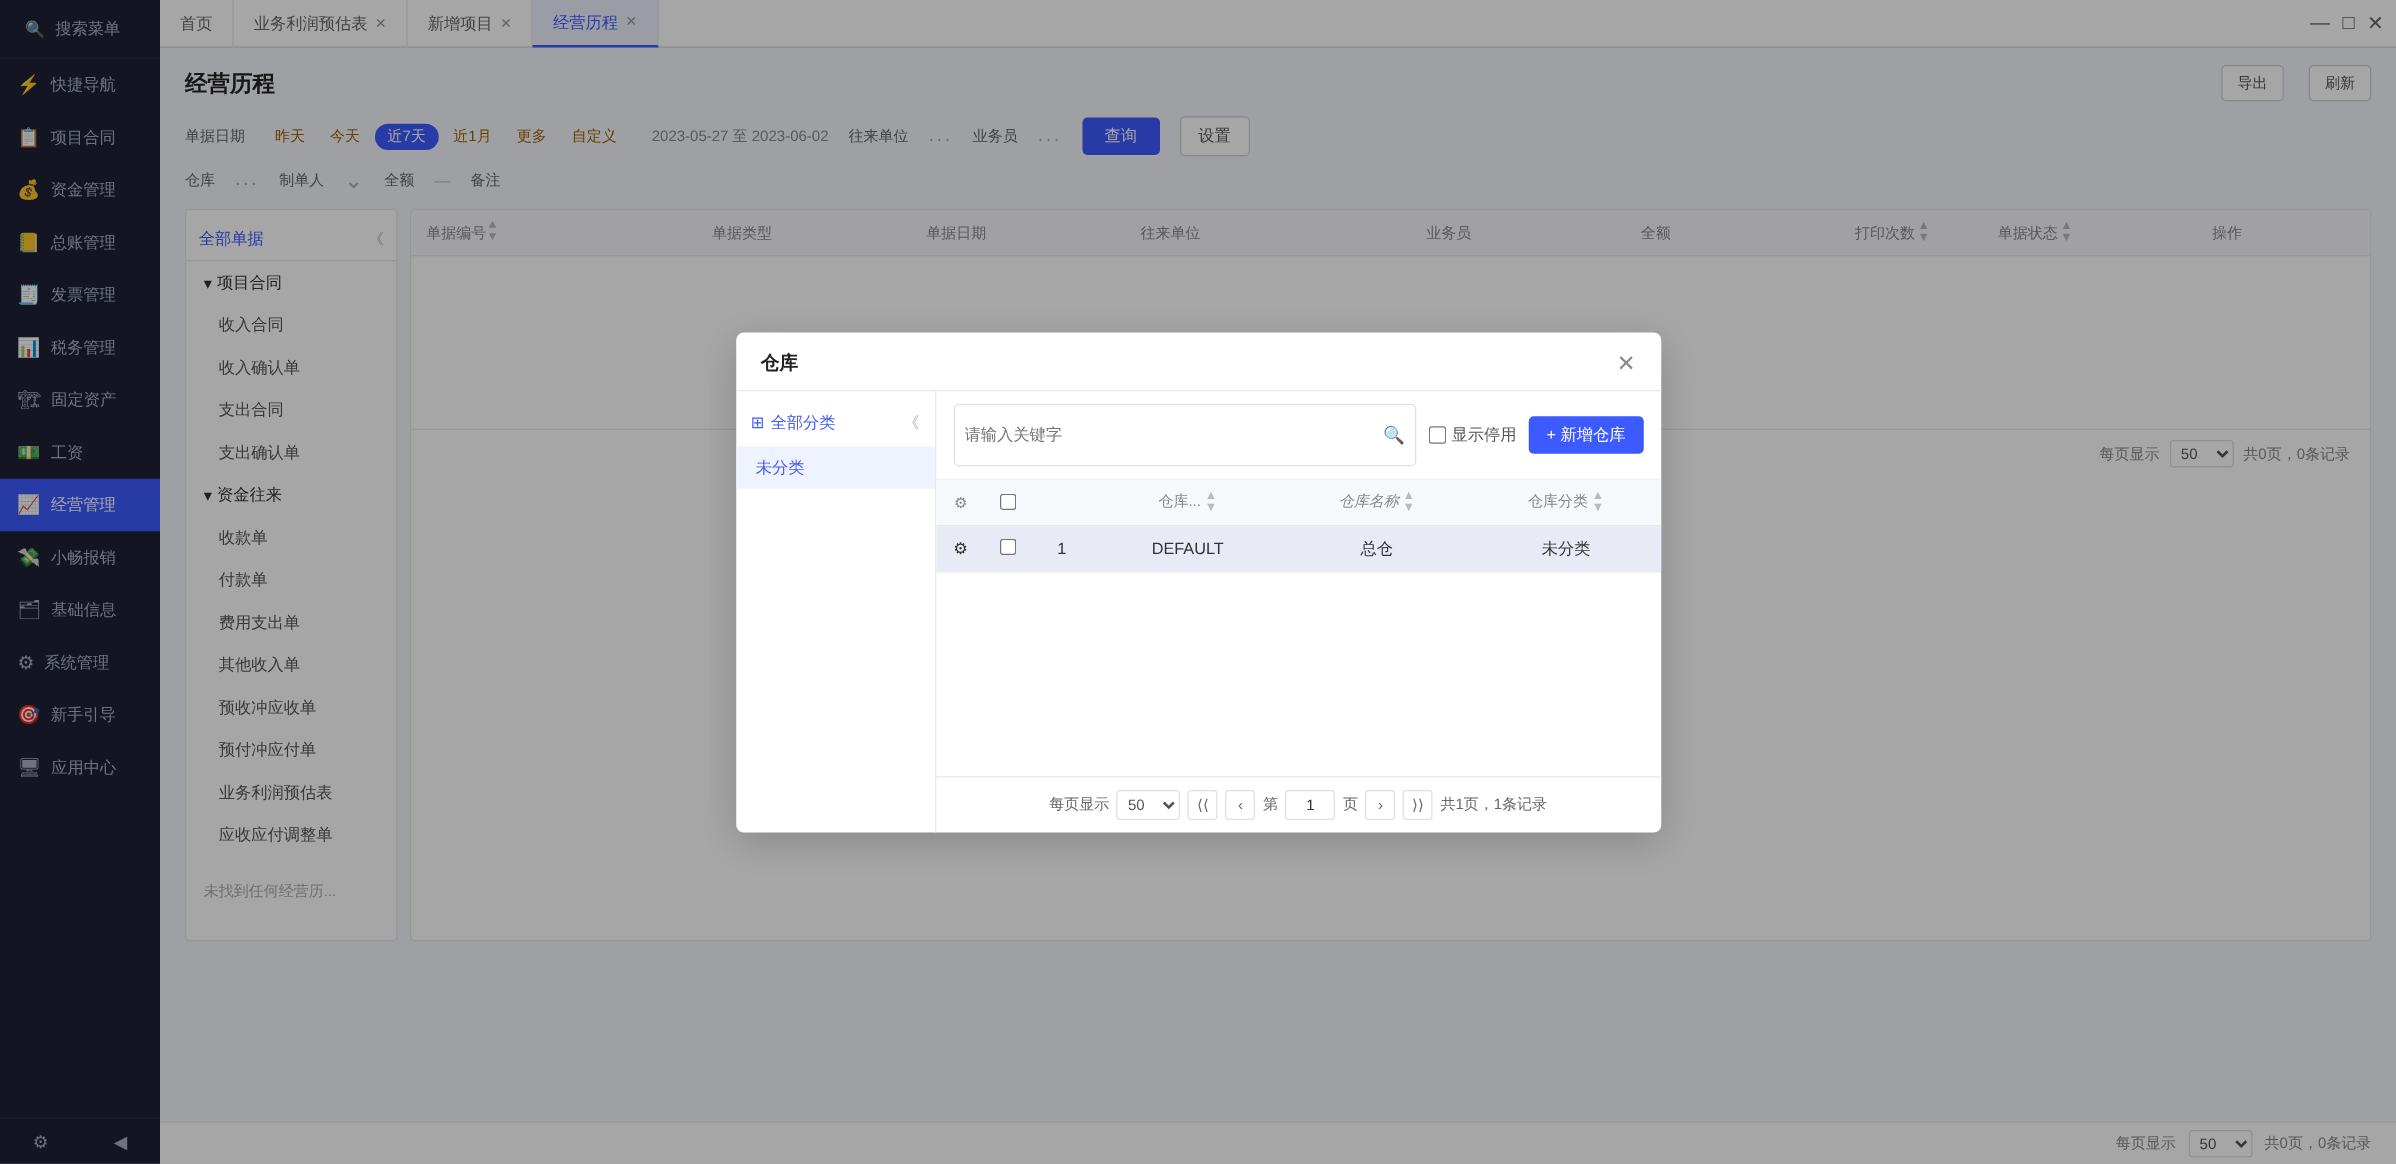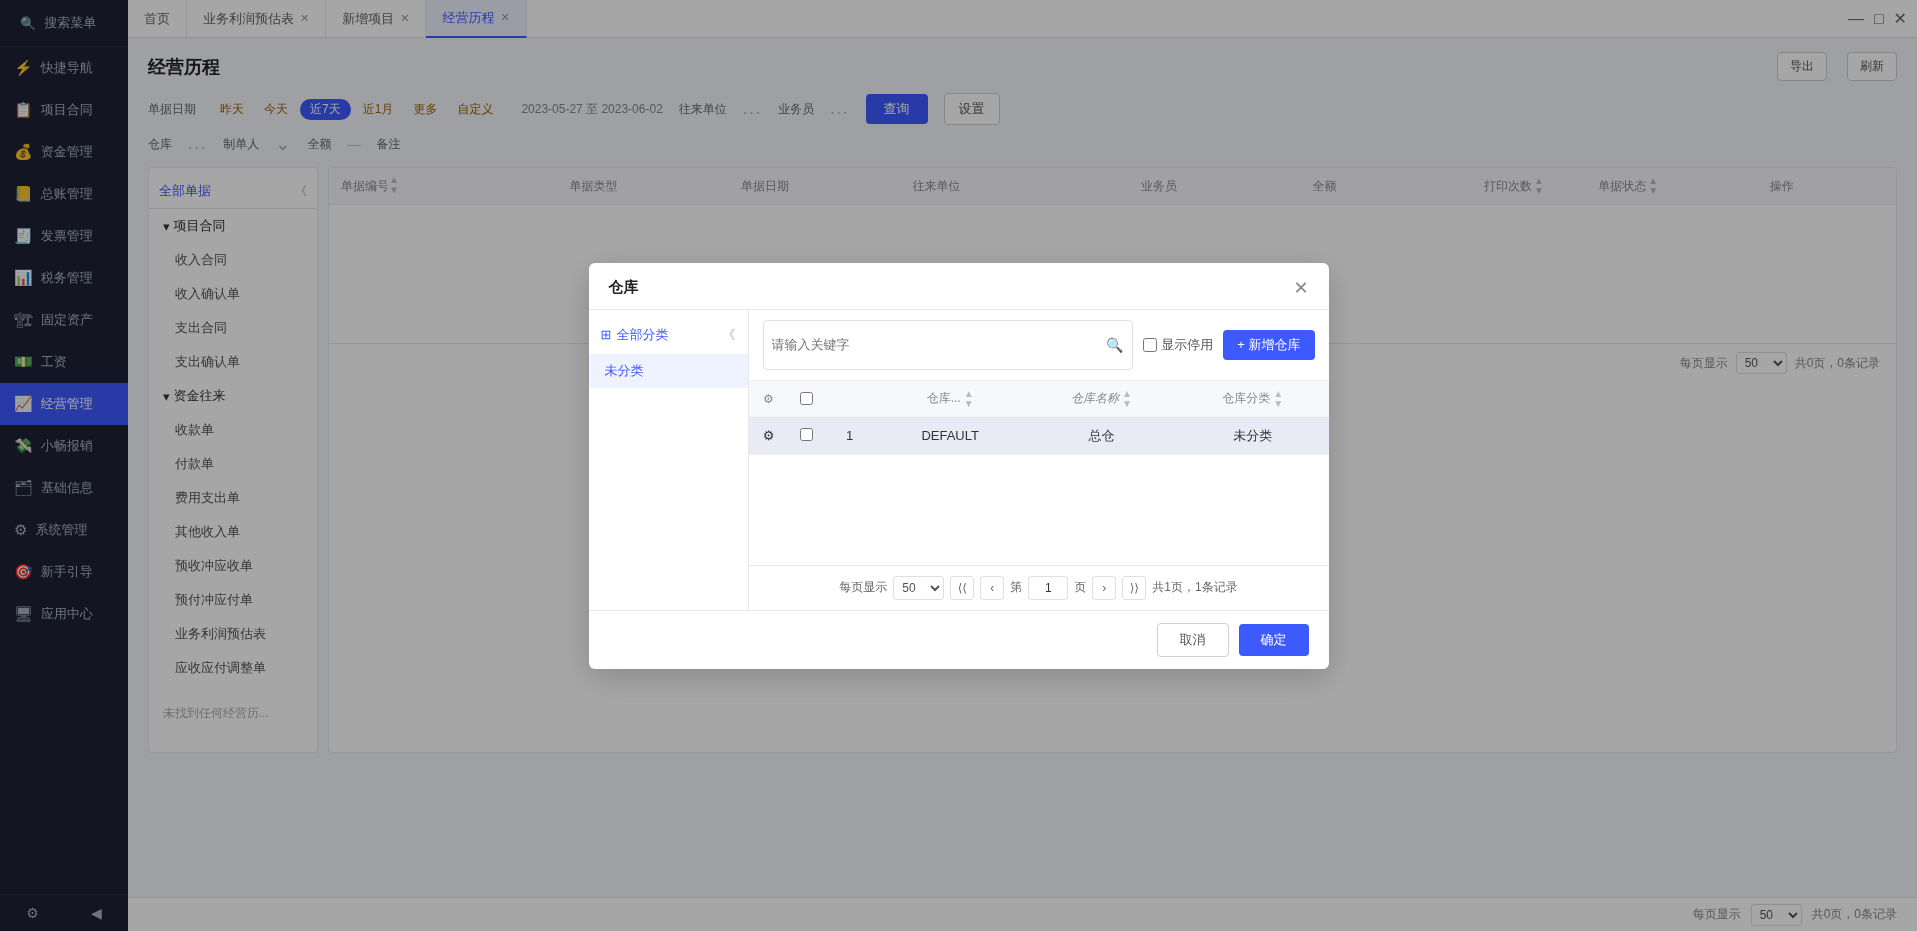--- a/index.html
+++ b/index.html
@@ -483,24 +483,20 @@
           <span>第</span>
           <input class="page-input" type="text" value="1" style="">
           <span>页</span>
           <button class="page-btn" title="下一页">›</button>
           <button class="page-btn" title="末页">⟩⟩</button>
           <span>共1页，1条记录</span>
         </div>
       </div>
     </div>
 
-    <div class="modal-footer">
-      <button class="btn-cancel">取消</button>
-      <button class="btn-confirm">确定</button>
-    </div>
   </div>
 </div>
 
 <div class="global-bottom-bar">
   <span>每页显示</span>
   <select class="per-page-select">
     <option>50</option>
     <option>100</option>
   </select>
   <span>共0页，0条记录</span>

